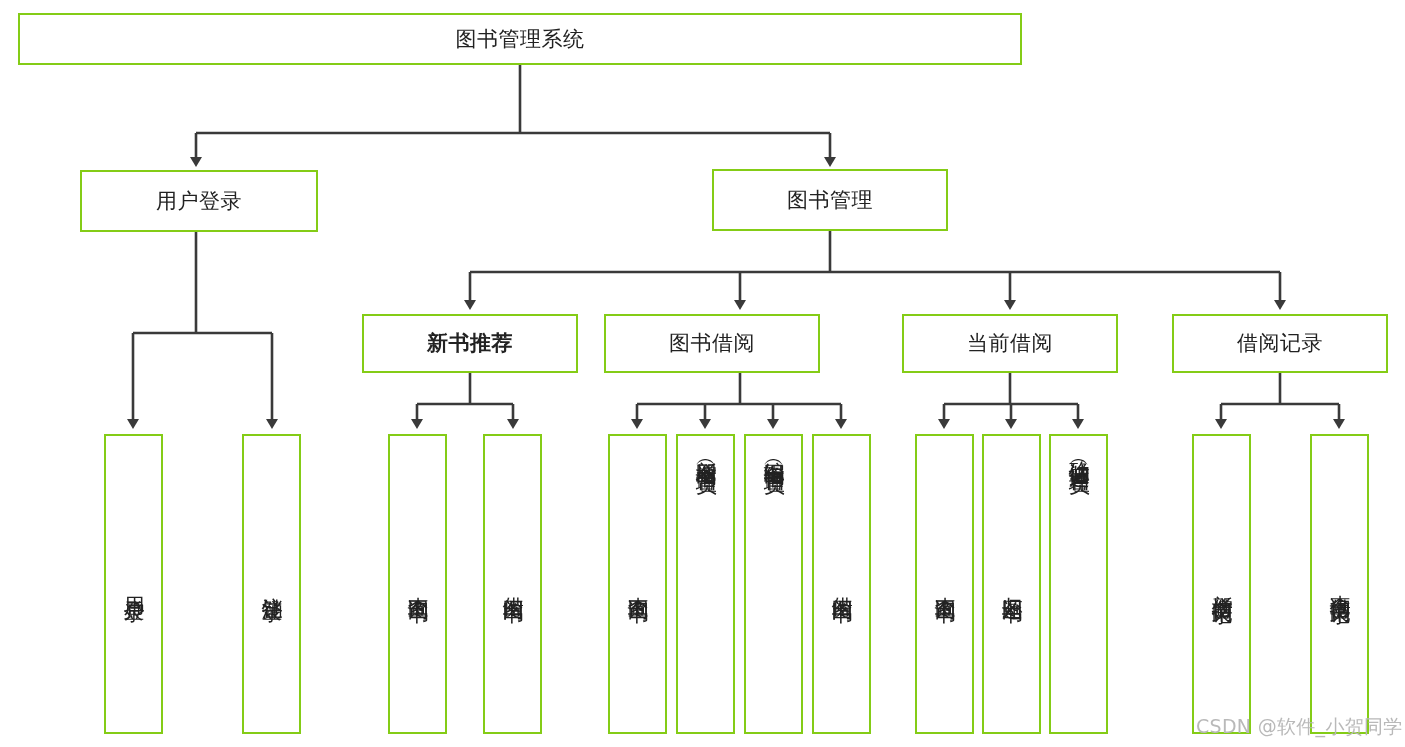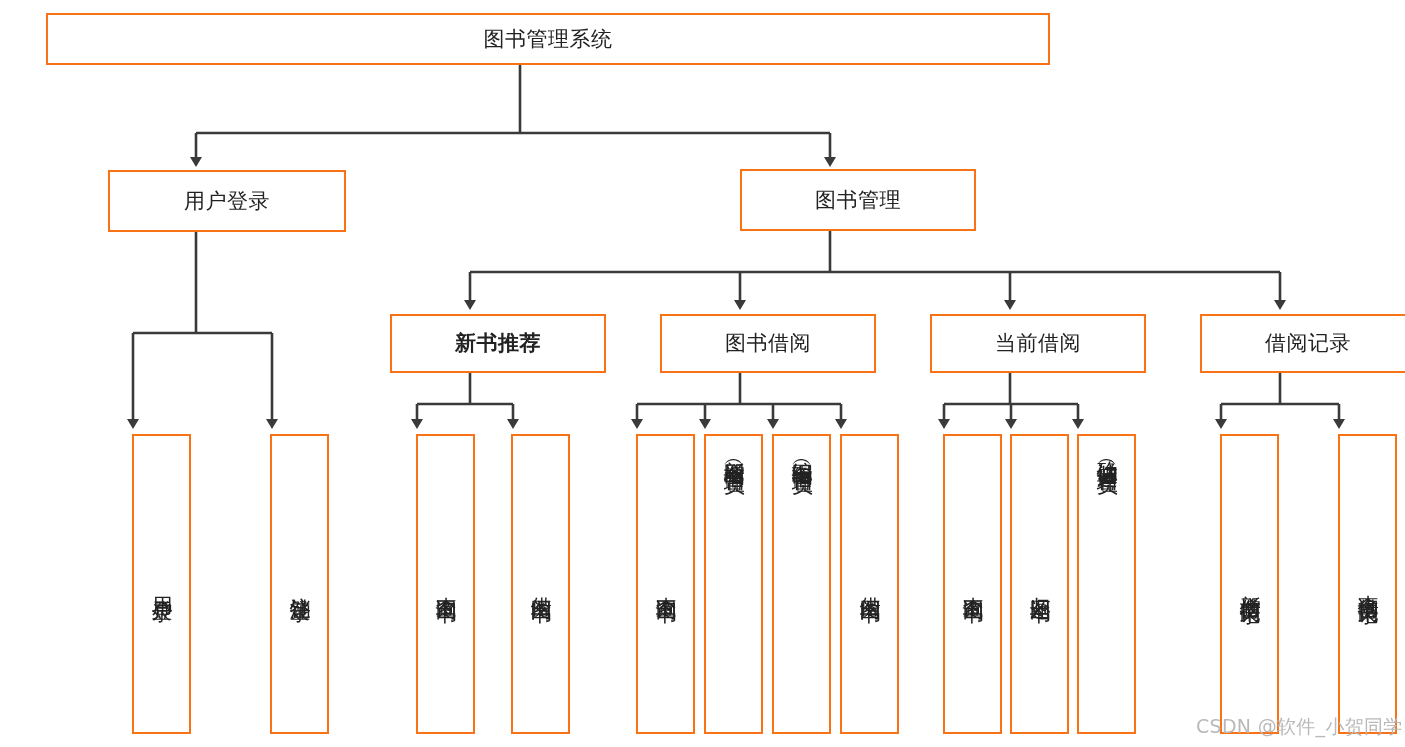--- a/index.html
+++ b/index.html
@@ -3,25 +3,24 @@
 <meta charset="utf-8">
 <style>
   html,body{margin:0;padding:0;background:#ffffff;}
   body{width:1405px;height:747px;font-family:"DejaVu Sans","Liberation Sans",sans-serif;}
   #diagram-root{position:relative;width:1405px;height:747px;overflow:hidden;background:#fff;}
   svg.connectors{position:absolute;left:0;top:0;width:1405px;height:747px;}
   .node{
     position:absolute;
     box-sizing:border-box;
     background:#ffffff;
-    border:2px solid #f97316;
+    border:2px solid #84cc16;
     display:flex;
     align-items:center;
     justify-content:center;
-    margin-left:28px;
   }
   .node .label{
     color:#222222;
     font-size:21px;
     line-height:1.0;
     letter-spacing:.5px;
     white-space:nowrap;
   }
   .node.vertical{
     align-items:flex-start;
@@ -112,21 +111,21 @@
   <div class="node" style="left:80px;top:170px;width:238px;height:62px;">
     <span class="label">用户登录</span>
   </div>
   <div class="node" style="left:712px;top:169px;width:236px;height:62px;">
     <span class="label">图书管理</span>
   </div>
 
   <div class="node" style="left:362px;top:314px;width:216px;height:59px;font-weight:bold;">
     <span class="label">新书推荐</span>
   </div>
-  <div class="node" style="left:632px;top:314px;width:216px;height:59px;">
+  <div class="node" style="left:604px;top:314px;width:216px;height:59px;">
     <span class="label">图书借阅</span>
   </div>
   <div class="node" style="left:902px;top:314px;width:216px;height:59px;">
     <span class="label">当前借阅</span>
   </div>
   <div class="node" style="left:1172px;top:314px;width:216px;height:59px;">
     <span class="label">借阅记录</span>
   </div>
 
   <div class="node vertical centered" style="left:104px;top:434px;width:59px;height:300px;">

